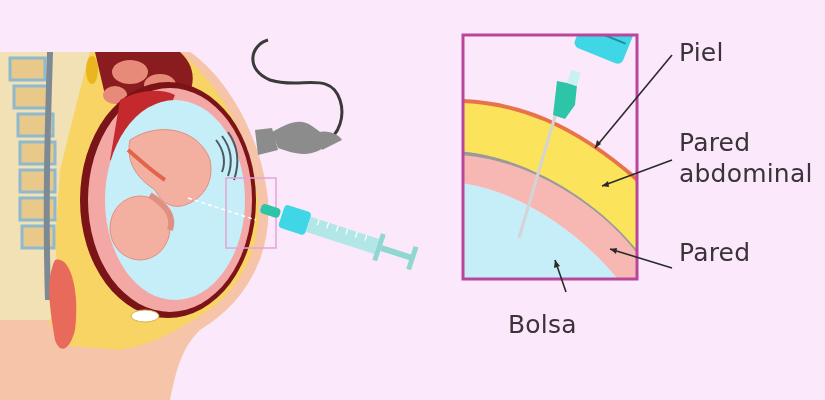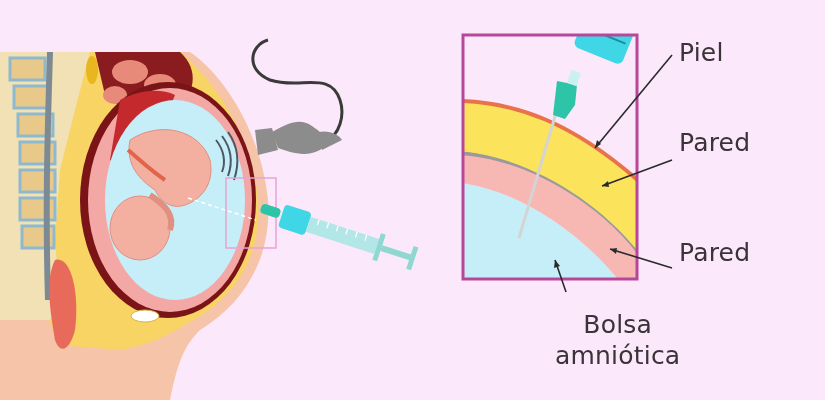--- a/index.html
+++ b/index.html
@@ -147,22 +147,22 @@
       <polygon points="610,249 617,248 616,254"></polygon>
       <polygon points="555,260 554,268 560,266"></polygon>
     </g>
   </svg>
 
   <div class="label" style="left:679px;top:37px;">
     <span>Piel</span>
   </div>
   <div class="label" style="left:679px;top:127px;">
     <span>Pared</span>
+    <span>abdominal</span>
   </div>
   <div class="label" style="left:679px;top:237px;">
     <span>Pared</span>
   </div>
-  <div class="label" style="left:508px;top:309px;text-align:center;margin-left:47px;">
+  <div class="label" style="left:508px;top:309px;text-align:center;">
     <span>Bolsa</span>
-    <span>amniótica</span>
   </div>
 
 </div>
 
 </body></html>

